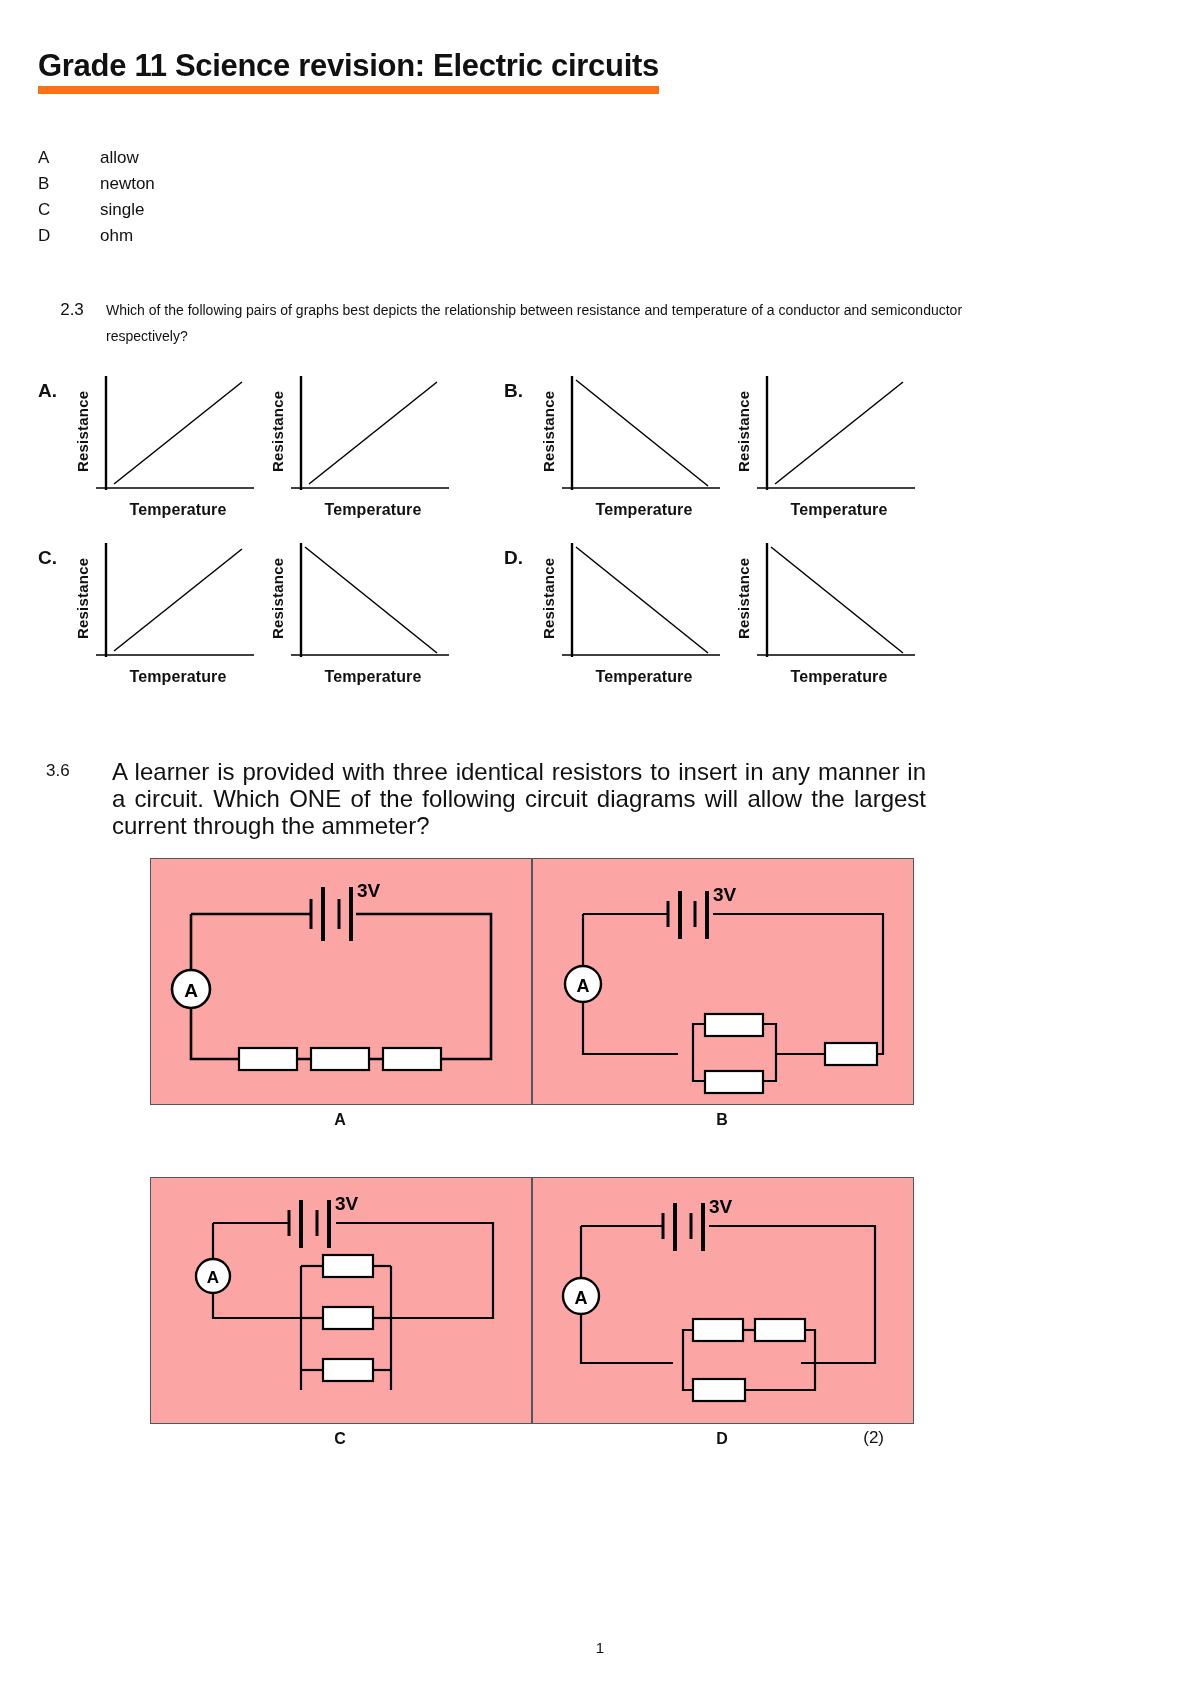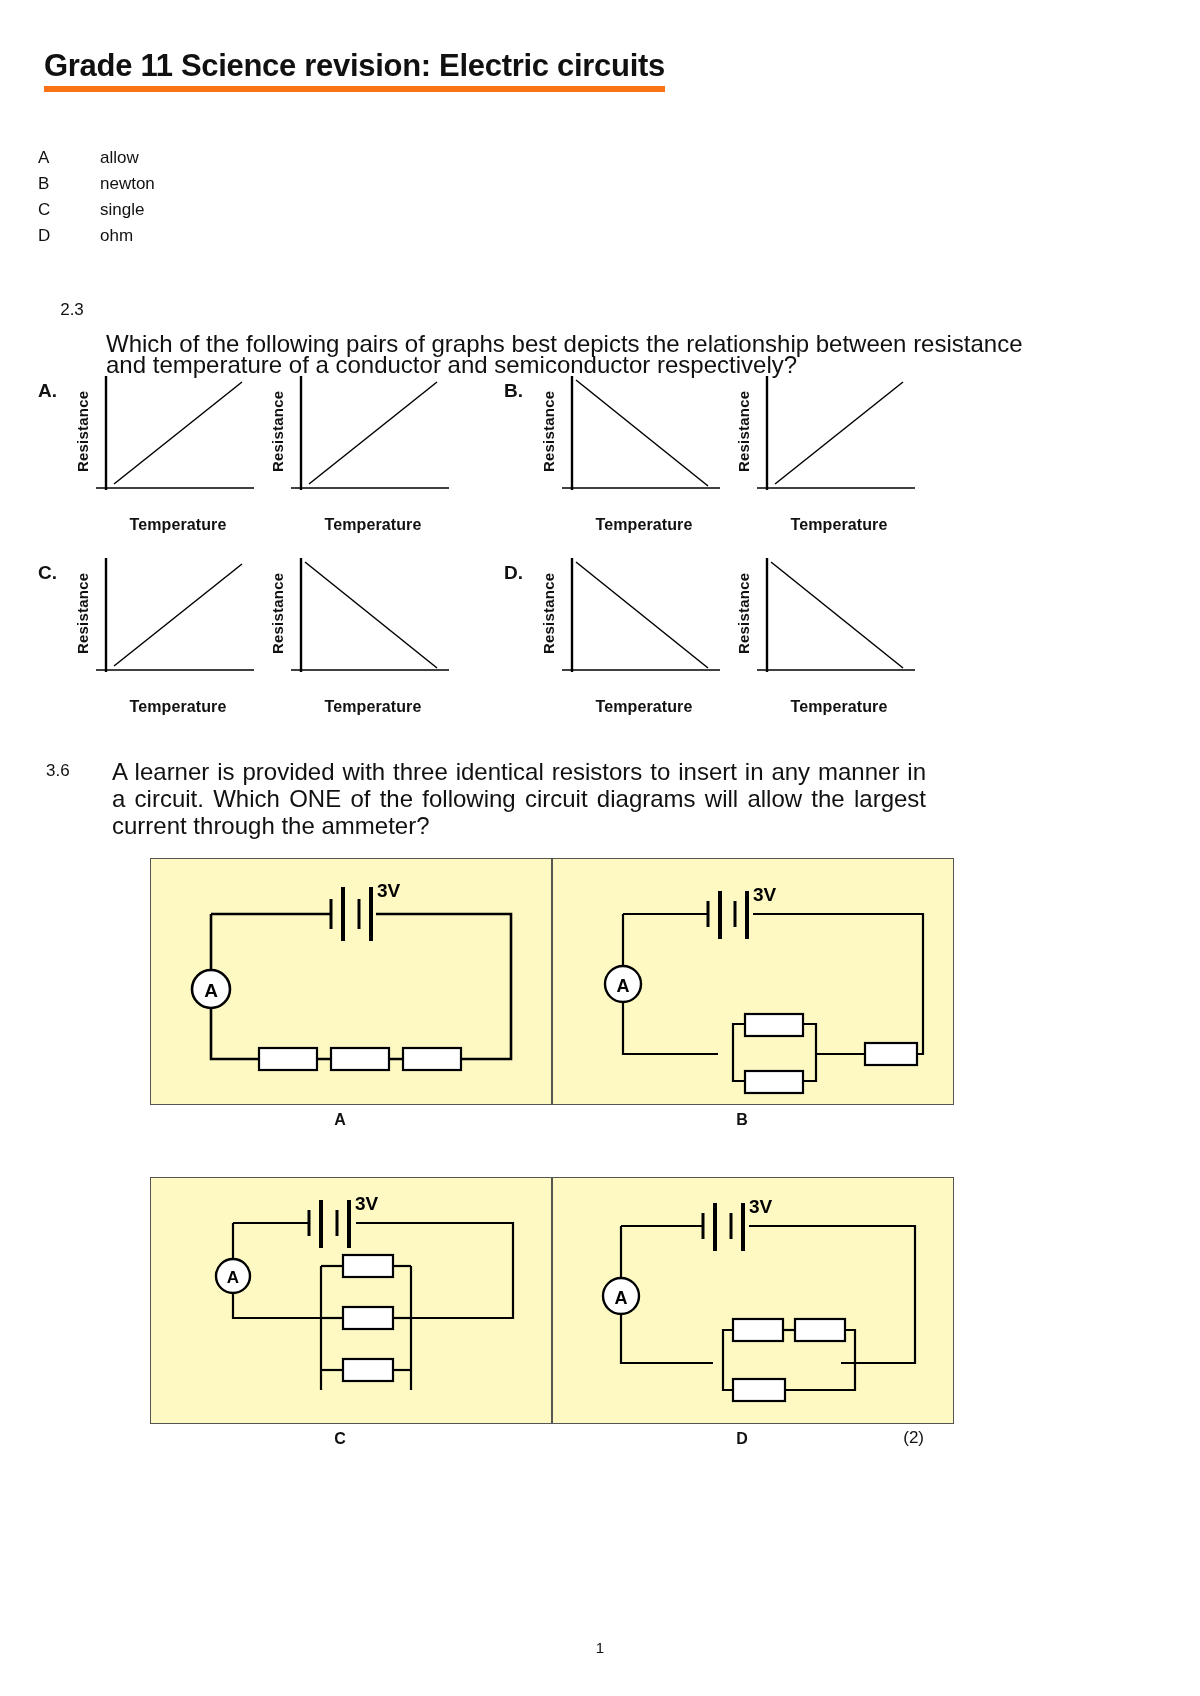--- a/index.html
+++ b/index.html
@@ -10,35 +10,35 @@
     color:#111;
     position:relative;
     overflow:hidden;
   }
   .page { position:relative; width:1200px; height:1696px; padding:0; }
 
   
   .title {
     position:absolute; left:38px; top:48px;
     font-size:31px; font-weight:bold; letter-spacing:-0.3px;
-    border-bottom:6px solid #f97316; padding-bottom:2px;
-    display:inline-block; white-space:nowrap;margin-left:6px;
+    border-bottom:8px solid #f97316; padding-bottom:2px;
+    display:inline-block; white-space:nowrap;
   }
 
   
   .q11 { position:absolute; left:38px; top:145px; width:900px; }
   .q-row { display:flex; font-size:17px; line-height:26px; }
   .q-num { width:62px; font-weight:bold; flex:0 0 62px; }
   .q-num.plain { font-weight:normal; }
   .q-body { flex:1; }
 
   
   .q23 { position:absolute; left:38px; top:297px; width:990px; }
   .q23 .q-num { width:68px; flex:0 0 68px; font-weight:normal;text-align:center; }
-  .q23 .q-body { font-size:24px; line-height:21px;margin-top:36px; }
+  .q23 .q-body { font-size:14px; line-height:26px; }
 
   
   .graphgrid { position:absolute; left:38px; top:372px; width:1000px; }
   .graphrow { display:flex; margin-bottom:20px; }
   .graphgroup { display:flex; align-items:flex-start; }
   .group-letter {
     font-size:19px; font-weight:bold; width:34px;
     padding-top:8px; flex:0 0 34px;
   }
   .gpair { display:flex; }
@@ -47,35 +47,35 @@
   .ylab {
     writing-mode:vertical-rl; transform:rotate(180deg);
     font-size:15px; font-weight:bold; letter-spacing:0.2px;
     height:118px; display:flex; align-items:center; justify-content:center;
     width:20px; flex:0 0 20px;
   }
   .axes { position:relative; width:168px; height:128px; }
   .axes svg { display:block; }
   .xlab {
     font-size:16px; font-weight:bold; text-align:center;
-    margin-left:22px; width:168px; margin-top:16px; letter-spacing:0.1px;
+    margin-left:22px; width:168px; margin-top:1px; letter-spacing:0.1px;
   }
 
   
   .q28 { position:absolute; left:46px; top:758px; width:880px; }
   .q28 .q-num { width:66px; flex:0 0 66px; font-weight:normal; }
   .q28 .q-body { font-size:24px; line-height:27px; text-align:justify; }
 
   
   .circuits { position:absolute; left:150px; top:858px; }
   .crow { display:flex; }
   .cbox {
     width:380px; height:245px;
     border:1.5px solid #555;
-    position:relative; background:#fef9c3;padding-left:20px;
+    position:relative; background:#fca5a5;
   }
   .crow.second { margin-top:48px; }
   .cbox.left { border-right:1.5px solid #555; }
   .clabel {
     text-align:center; font-size:16px; font-weight:bold;
     margin-top:6px; width:380px;
   }
   .marks {
     position:absolute; right:30px; bottom:0px;
     font-size:17px;

